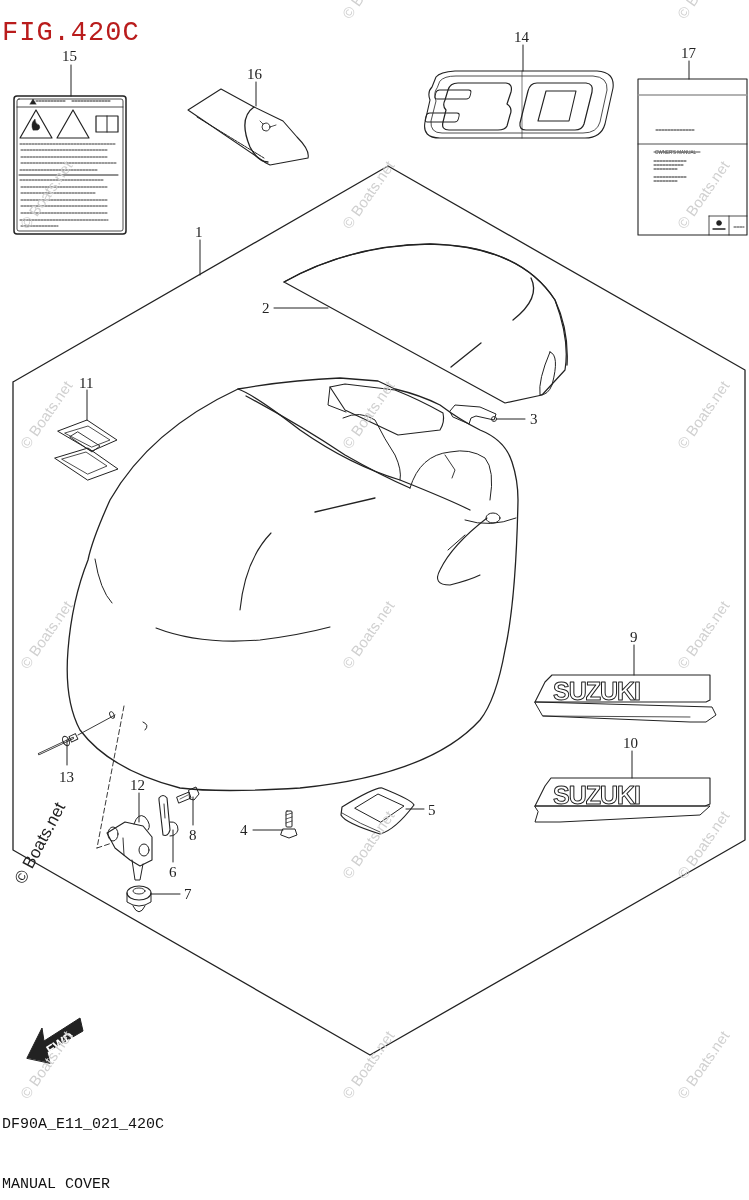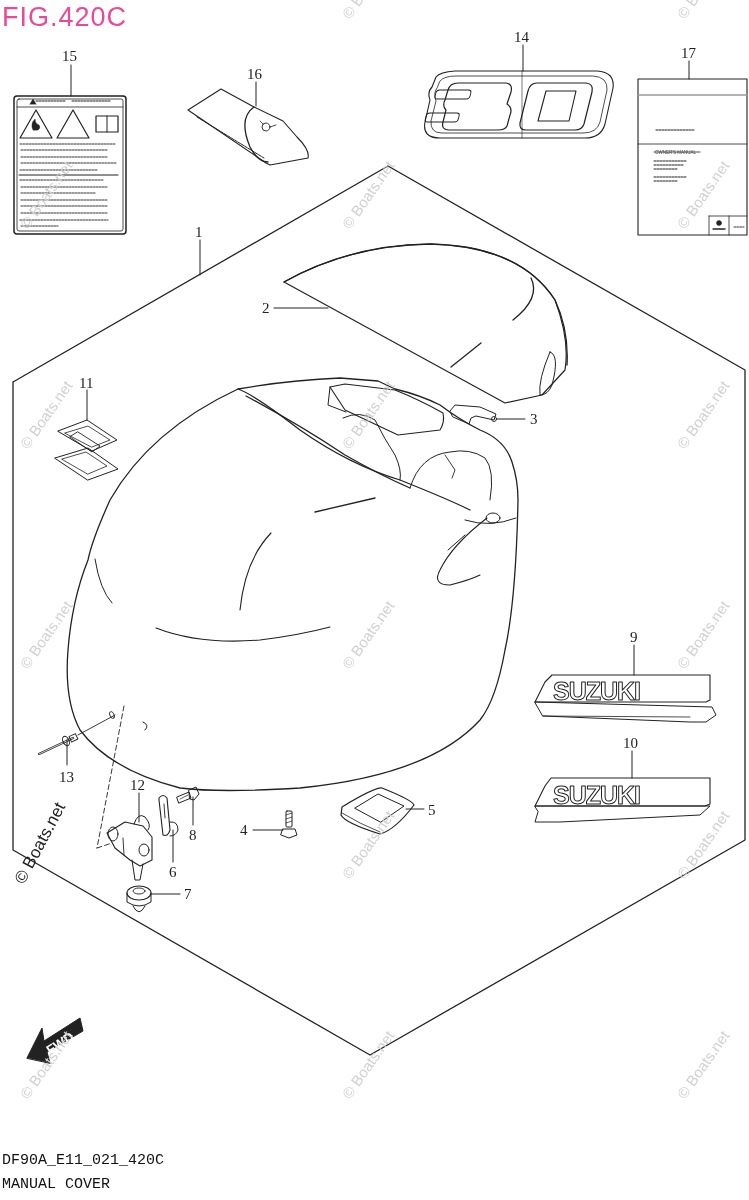--- a/index.html
+++ b/index.html
@@ -1,19 +1,19 @@
 <!DOCTYPE html>
 <html><head>
   <meta charset="utf-8">
   <style>
     html, body { margin: 0; padding: 0; background: #ffffff; }
     body { width: 749px; height: 1200px; position: relative; overflow: hidden; font-family: "Liberation Mono", "DejaVu Sans Mono", monospace; color: #111; }
-    .fig-title { position: absolute; left: 2px; top: 2px; font-family: Liberation Sans, sans-serif; font-size: 27px; letter-spacing: 1px; color: #ec4899; }
+    .fig-title { position: absolute; left: 2px; top: 18px; font-family: Liberation Mono, monospace; font-size: 27px; letter-spacing: 1px; color: #b91c1c; }
     .footer { position: absolute; left: 2px; font-family: "Liberation Mono", monospace; font-size: 15px; color: #111; }
-    .footer.code { top: 1152px; text-align: right; }
+    .footer.code { top: 1116px; text-align: right; }
     .footer.name { top: 1176px; }
     svg.diagram { position: absolute; left: 0; top: 0; }
     .callout { font-family: "Liberation Serif", "DejaVu Serif", serif; font-size: 15px; fill: #222; }
     .wm { font-family: "Liberation Sans", sans-serif; font-size: 15px; fill: #d0d0d0; }
     .wm-dark { font-family: "Liberation Sans", sans-serif; font-size: 17px; fill: #222; }
   </style>
 </head>
 <body>
 
 <div class="fig-title">FIG.420C</div>

